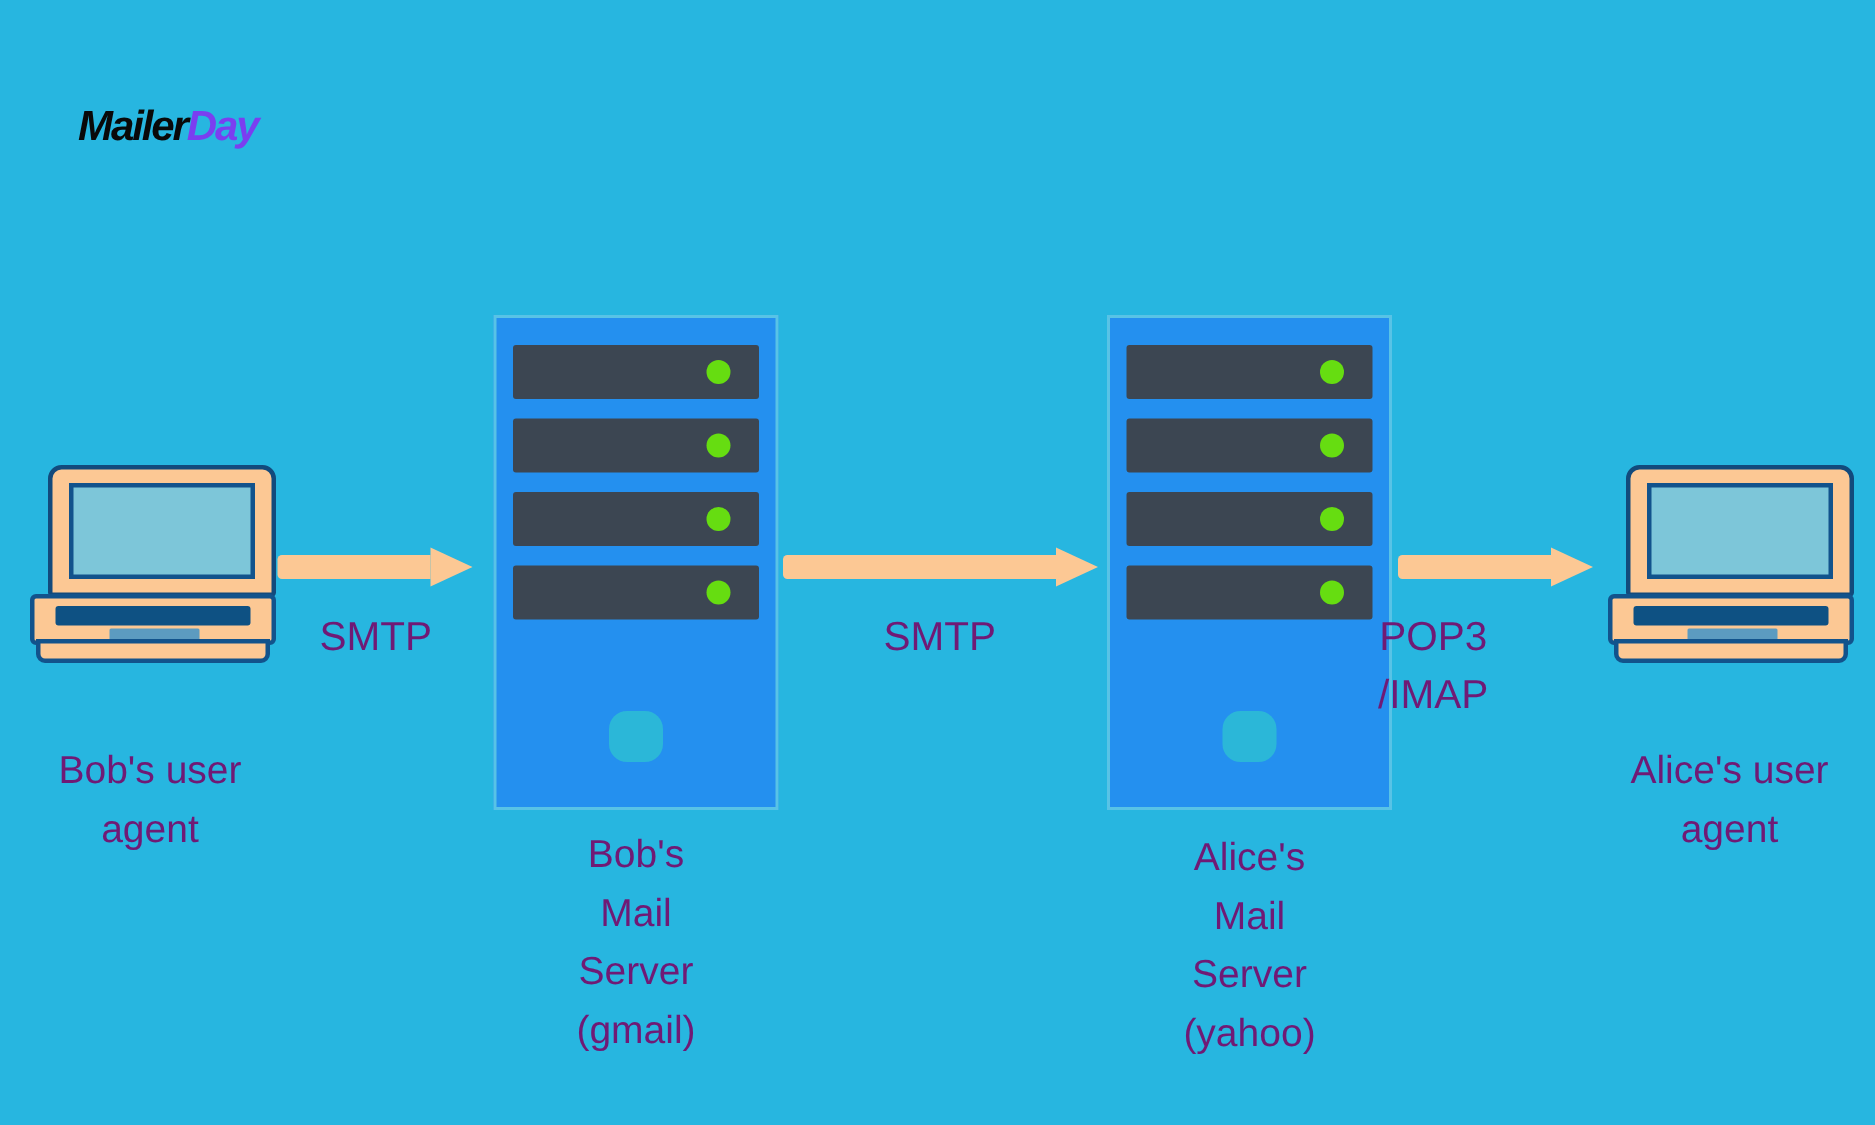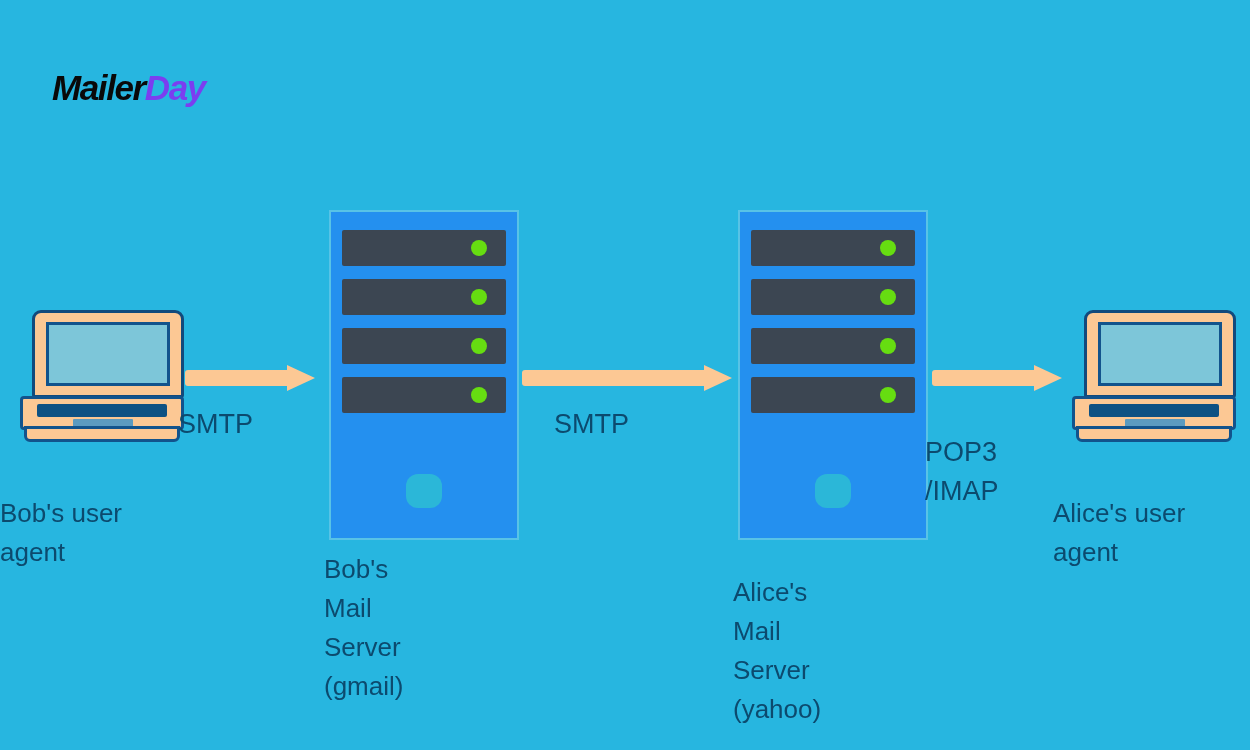--- a/index.html
+++ b/index.html
@@ -15,21 +15,21 @@
     background: #27b6e0;
     font-family: "Liberation Sans", sans-serif;
     position: relative;
   }
 
   
   #brand-logo {
     position: absolute;
     left: 52px;
     top: 70px;
-    font-size: 35px;
+    font-size: 28px;
     font-weight: bold;
     font-style: italic;
     letter-spacing: -1.4px;
     line-height: 1;
     white-space: nowrap;
     user-select: none;
   }
   #brand-logo .logo-mailer { color: #090909; }
   #brand-logo .logo-day    { color: #7b3ef0; }
 
@@ -168,24 +168,24 @@
     width: 0;
     height: 0;
     border-top: 13px solid transparent;
     border-bottom: 13px solid transparent;
     border-left: 28px solid #fcc894;
   }
 
   
   .label {
     position: absolute;
-    color: #0c4a6e;
+    color: #701a75;
     font-size: 26px;
     line-height: 39px;
-    text-align: left;
+    text-align: center;
     white-space: pre-line;
     user-select: none;
   }
   .label-proto { font-size: 27px; }
   .label-node  { font-size: 26px; margin-top: 16px; }
 </style>
 </head>
 <body>
 
 <div id="brand-logo">
@@ -253,30 +253,30 @@
         </div>
       <div class="server-bay">
           <div class="server-led"></div>
         </div>
       <div class="server-bay">
           <div class="server-led"></div>
         </div>
       <div class="server-button"></div>
     </div>
   </div>
-  <div class="label label-node" style="left:733px; top:557px; width:200px;">Alice's
+  <div class="label label-node" style="left:733px; top:536px; width:200px;">Alice's
 Mail
 Server
 (yahoo)</div>
 
   <div class="arrow" style="left:932px; top:365px; width:130px;">
     <div class="arrow-shaft" style="width:102px;"></div>
     <div class="arrow-head"></div>
   </div>
-  <div class="label label-proto" style="left:925px; top:405px; width:145px;margin-top:28px;">POP3
+  <div class="label label-proto" style="left:883px; top:405px; width:145px;">POP3
 /IMAP</div>
 
   <div class="node" style="left:1072px; top:310px;">
     <div class="laptop">
       <div class="laptop-lid">
         <div class="laptop-screen"></div>
       </div>
       <div class="laptop-base">
         <div class="laptop-keys"></div>
         <div class="laptop-trackpad"></div>

